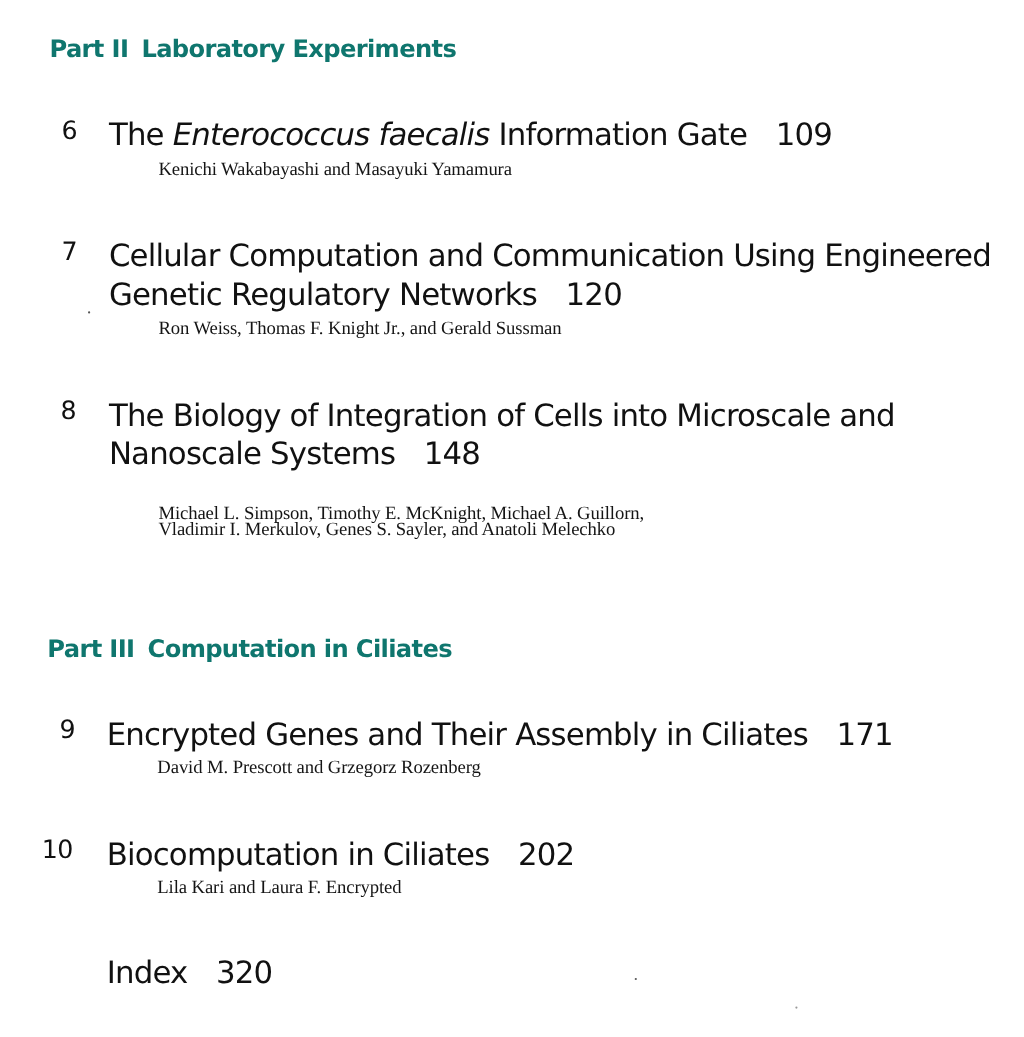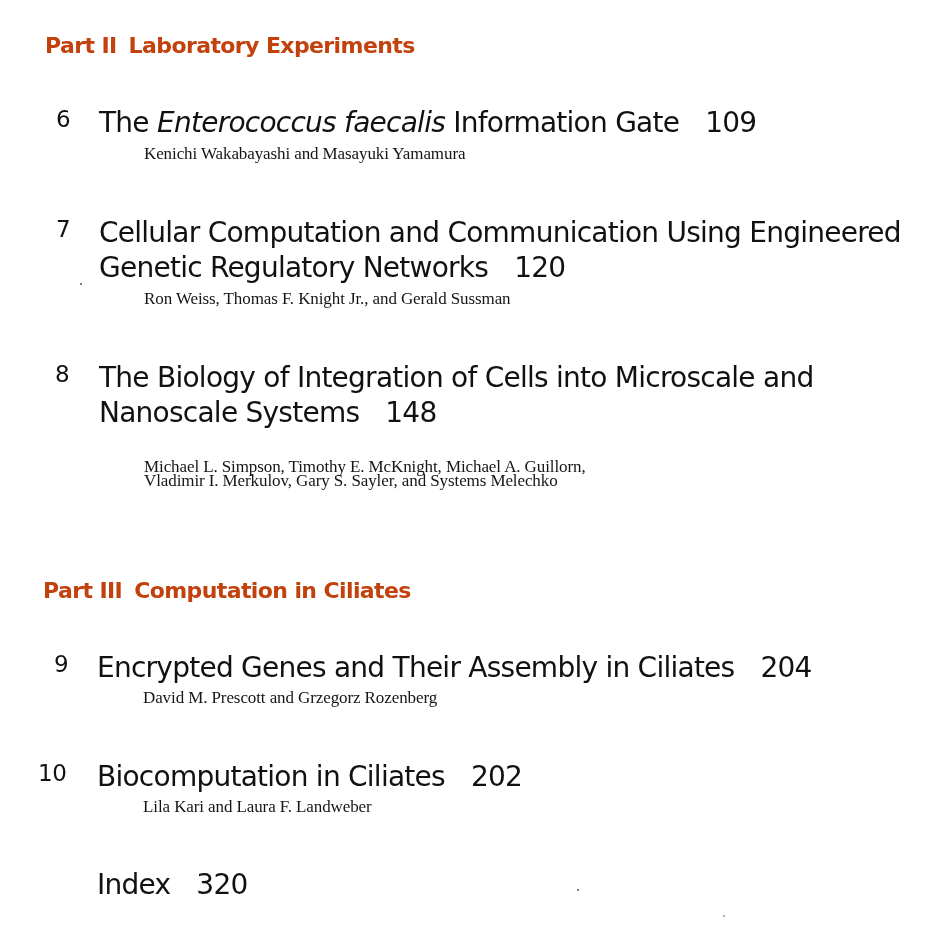--- a/index.html
+++ b/index.html
@@ -14,21 +14,21 @@
       overflow: hidden;
       color: #111111;
     }
     .part-heading {
       position: absolute;
       font-family: "DejaVu Sans", sans-serif;
       font-weight: bold;
       font-size: 22px;
       letter-spacing: -0.6px;
       white-space: nowrap;
-      color: #c2410c;
+      color: #0f766e;
     }
     .part-heading .part-label {
       margin-right: 12px;
     }
     .chapter-num {
       position: absolute;
       font-family: "DejaVu Sans", sans-serif;
       font-size: 23px;
       letter-spacing: -0.5px;
       color: #111111;
@@ -88,41 +88,41 @@
   <div class="authors-line" style="left:144px; top:289px;">Ron Weiss, Thomas F. Knight Jr., and Gerald Sussman</div>
 </div>
 
 <div>
   <span class="chapter-num" style="left:55px; top:361px;">8</span>
   <div class="chapter-title-line" style="left:99px; top:361px;">The Biology of Integration of Cells into Microscale and</div>
   <div class="chapter-title-line" style="left:99px; top:396px;">
     <span>Nanoscale Systems</span><span class="page-num">148</span>
   </div>
   <div class="authors-line" style="left:144px; top:435px;margin-top:22px;">Michael L. Simpson, Timothy E. McKnight, Michael A. Guillorn,</div>
-  <div class="authors-line" style="left:144px; top:471px;">Vladimir I. Merkulov, Gary S. Sayler, and Systems Melechko</div>
+  <div class="authors-line" style="left:144px; top:471px;">Vladimir I. Merkulov, Genes S. Sayler, and Anatoli Melechko</div>
 </div>
 
 <div class="part-heading" style="left:43px; top:578px;">
   <span class="part-label">Part III</span><span>Computation in Ciliates</span>
 </div>
 
 <div>
   <span class="chapter-num" style="left:54px; top:651px;">9</span>
   <div class="chapter-title-line" style="left:97px; top:651px;">
-    <span>Encrypted Genes and Their Assembly in Ciliates</span><span class="page-num">204</span>
+    <span>Encrypted Genes and Their Assembly in Ciliates</span><span class="page-num">171</span>
   </div>
   <div class="authors-line" style="left:143px; top:688px;">David M. Prescott and Grzegorz Rozenberg</div>
 </div>
 
 <div>
   <span class="chapter-num" style="left:38px; top:760px;">10</span>
   <div class="chapter-title-line" style="left:97px; top:760px;">
     <span>Biocomputation in Ciliates</span><span class="page-num">202</span>
   </div>
-  <div class="authors-line" style="left:143px; top:797px;">Lila Kari and Laura F. Landweber</div>
+  <div class="authors-line" style="left:143px; top:797px;">Lila Kari and Laura F. Encrypted</div>
 </div>
 
 <div>
   <div class="chapter-title-line" style="left:97px; top:868px;">
     <span>Index</span><span class="page-num">320</span>
   </div>
 </div>
 
 <div class="speck" style="left:80px; top:283px;"></div>
 <div class="speck" style="left:577px; top:889px;"></div>

